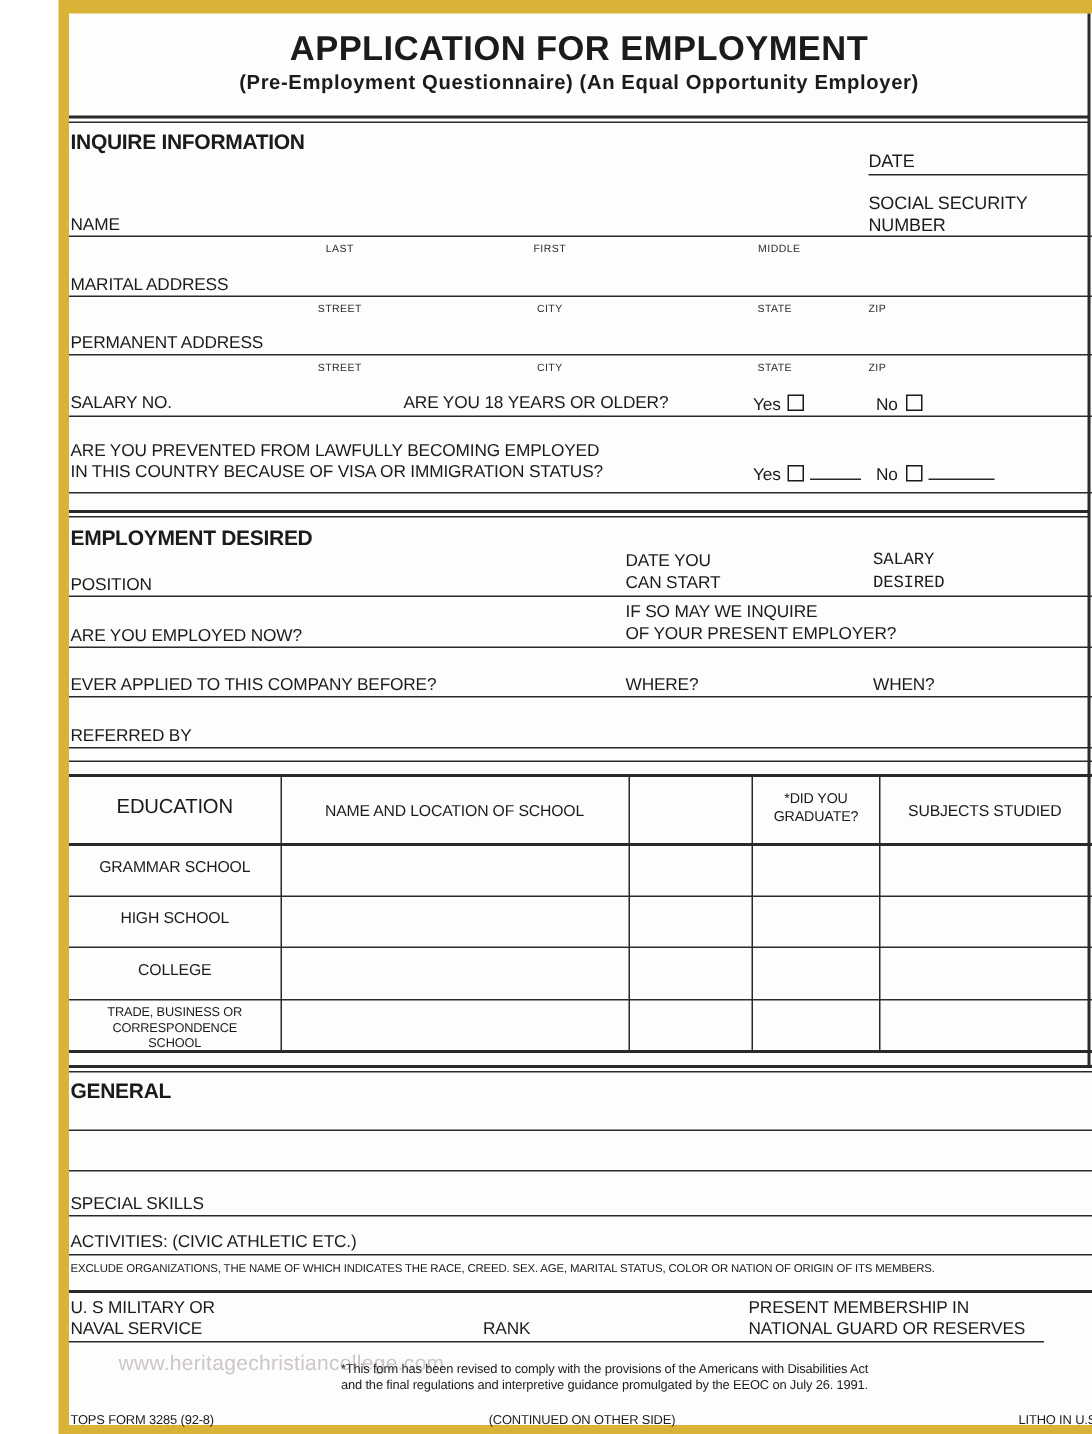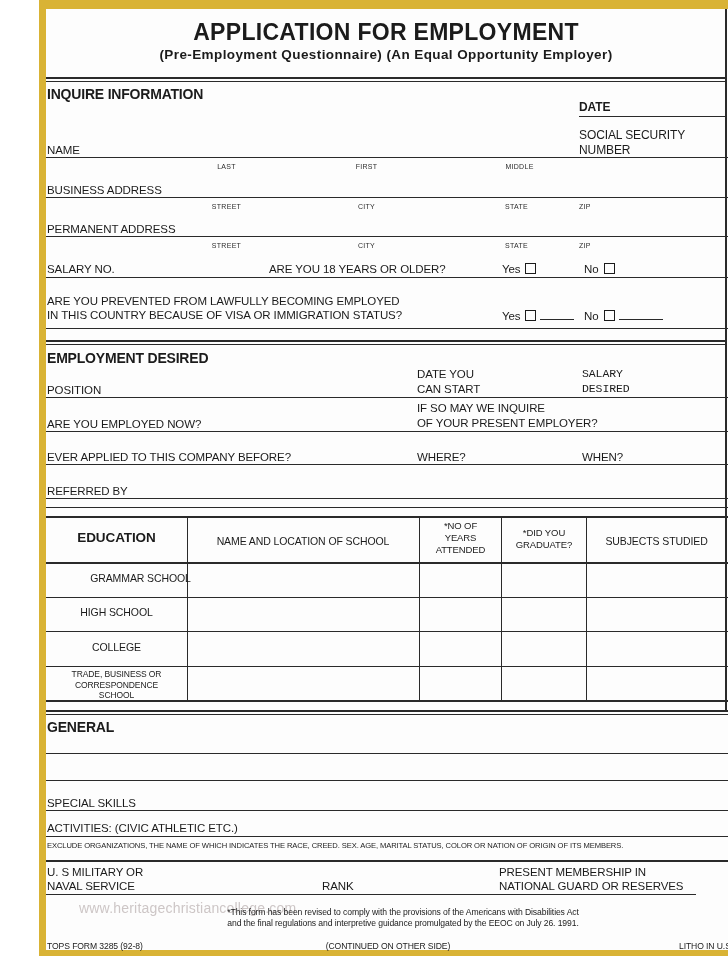--- a/index.html
+++ b/index.html
@@ -10,21 +10,21 @@
     --watermark:#cdc6c6;
   }
   html,body{margin:0;padding:0;background:#fff;}
   .sheet{
     position:relative;width:728px;height:956px;overflow:hidden;
     background:var(--accent);
     font-family:"Liberation Sans",sans-serif;color:var(--ink);margin-left:39px;
   }
   .page{position:absolute;left:7px;top:9px;width:715px;height:941px;background:var(--paper);}
   .t{position:absolute;white-space:pre-line;line-height:1.15;letter-spacing:-0.1px;}
-  .b{font-weight:bold;}
+  .b{font-weight:normal;}
   .c{text-align:center;}
   .h1{font-size:23px;font-weight:bold;letter-spacing:0.3px;}
   .h2{font-size:13.5px;font-weight:bold;letter-spacing:0.4px;}
   .sec{font-size:14px;font-weight:bold;letter-spacing:-0.2px;}
   .lbl{font-size:11.5px;}
   .sub{font-size:7px;letter-spacing:0.3px;color:#2c2c2c;}
   .tiny{font-size:7.6px;}
   .foot{font-size:8.6px;}
   .ln{position:absolute;height:1px;background:var(--rule);}
   .ln2{position:absolute;height:2px;background:var(--rule);}
@@ -57,21 +57,21 @@
 
   <div class="t" style="left:540px;top:128px;font-size:12px;line-height:14.5px;">SOCIAL SECURITY
 NUMBER</div>
 
   <div class="t lbl" style="left:8px;top:144px;">NAME</div>
   <div class="ln" style="left:7px;top:157px;width:696px;"></div>
   <div class="t sub c" style="left:150px;top:163px;width:75px;">LAST</div>
   <div class="t sub c" style="left:290px;top:163px;width:75px;">FIRST</div>
   <div class="t sub c" style="left:443px;top:163px;width:75px;">MIDDLE</div>
 
-  <div class="t lbl" style="left:8px;top:184px;">BUSINESS ADDRESS</div>
+  <div class="t lbl" style="left:8px;top:184px;">MARITAL ADDRESS</div>
   <div class="ln" style="left:7px;top:197px;width:696px;"></div>
   <div class="t sub c" style="left:150px;top:203px;width:75px;">STREET</div>
   <div class="t sub c" style="left:290px;top:203px;width:75px;">CITY</div>
   <div class="t sub c" style="left:440px;top:203px;width:75px;">STATE</div>
   <div class="t sub" style="left:540px;top:203px;">ZIP</div>
 
   <div class="t lbl" style="left:8px;top:223px;">PERMANENT ADDRESS</div>
   <div class="ln" style="left:7px;top:236px;width:696px;"></div>
   <div class="t sub c" style="left:150px;top:242px;width:75px;">STREET</div>
   <div class="t sub c" style="left:290px;top:242px;width:75px;">CITY</div>
@@ -121,28 +121,25 @@
   <div class="ln" style="left:7px;top:631px;width:696px;"></div>
   <div class="ln" style="left:7px;top:666px;width:696px;"></div>
   <div class="ln2" style="left:7px;top:700px;width:696px;"></div>
   <div class="vln" style="left:148px;top:516px;height:184px;"></div>
   <div class="vln" style="left:380px;top:516px;height:184px;"></div>
   <div class="vln" style="left:462px;top:516px;height:184px;"></div>
   <div class="vln" style="left:547px;top:516px;height:184px;"></div>
 
   <div class="t c b" style="left:7px;top:530px;width:141px;font-size:13.5px;">EDUCATION</div>
   <div class="t c tblhdr" style="left:148px;top:535px;width:232px;">NAME AND LOCATION OF SCHOOL</div>
-  <div class="t c tblhdr-sm" style="left:381px;top:520px;width:81px;">*NO OF
-YEARS
-ATTENDED</div>
   <div class="t c tblhdr-sm" style="left:463px;top:527px;width:84px;">*DID YOU
 GRADUATE?</div>
   <div class="t c tblhdr" style="left:548px;top:535px;width:139px;">SUBJECTS STUDIED</div>
 
-  <div class="t c rowlbl" style="left:7px;top:572px;width:141px;padding-left:24px;">GRAMMAR SCHOOL</div>
+  <div class="t c rowlbl" style="left:7px;top:572px;width:141px;">GRAMMAR SCHOOL</div>
   <div class="t c rowlbl" style="left:7px;top:606px;width:141px;">HIGH SCHOOL</div>
   <div class="t c rowlbl" style="left:7px;top:641px;width:141px;">COLLEGE</div>
   <div class="t c rowlbl-sm" style="left:7px;top:669px;width:141px;">TRADE, BUSINESS OR
 CORRESPONDENCE
 SCHOOL</div>
 
   <div class="dsep" style="left:7px;top:710px;width:715px;"></div>
 
   <div class="t sec" style="left:8px;top:719px;">GENERAL</div>
   <div class="ln" style="left:7px;top:753px;width:715px;"></div>

